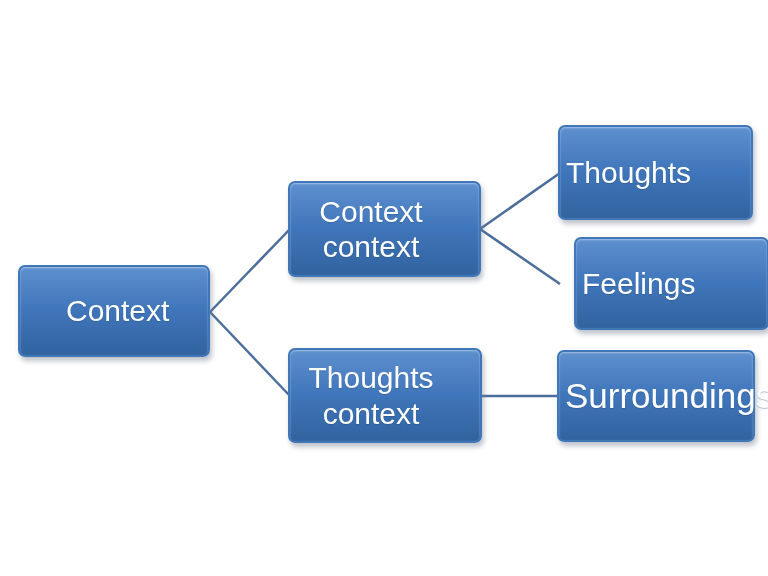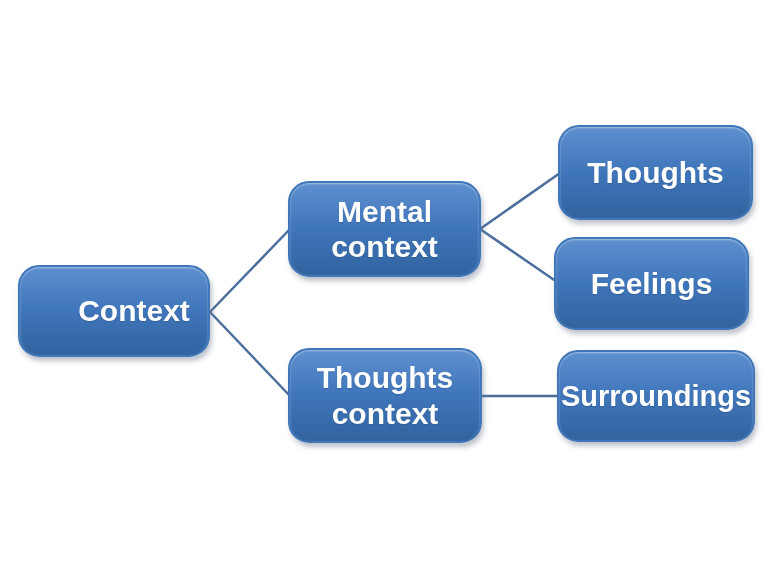--- a/index.html
+++ b/index.html
@@ -24,66 +24,64 @@
     z-index: 1;
   }
   .edges-svg line {
     stroke: #4b6e9c;
     stroke-width: 2.5;
   }
   .node {
     position: absolute;
     z-index: 2;
     box-sizing: border-box;
-    border-radius: 21px;
+    border-radius: 7px;
     background: linear-gradient(to bottom, #5e90cf 0%, #4076bb 48%, #31639f 100%);
     border: 2px solid #4077b8;
     box-shadow: 2px 4px 5px rgba(110, 120, 140, 0.45),
                 inset 0 1px 2px rgba(255, 255, 255, 0.45);
     color: #ffffff;
     display: flex;
     align-items: center;
-    justify-content: center;
     text-align: center;
     font-size: 30px;
     line-height: 1.18;
     white-space: pre-line;
-    font-weight: bold;
   }
   .node .label {
     padding: 0 6px;
     text-shadow: 0 1px 1px rgba(40, 70, 110, 0.35);
   }
   #node-context      { left: 18px;  top: 265px; width: 192px; height: 92px; padding-left: 40px; }
   #node-mental       { left: 288px; top: 181px; width: 193px; height: 96px; }
   #node-physical     { left: 288px; top: 348px; width: 194px; height: 95px; }
   #node-thoughts     { left: 558px; top: 125px; width: 195px; height: 95px; }
-  #node-feelings     { left: 554px; top: 237px; width: 195px; height: 93px; }
-  #node-surroundings { left: 557px; top: 350px; width: 198px; height: 92px; font-size: 29px; }
+  #node-feelings     { left: 574px; top: 237px; width: 195px; height: 93px; }
+  #node-surroundings { left: 557px; top: 350px; width: 198px; height: 92px; font-size: 35px; }
   #node-mental .label, #node-physical .label { max-width: 150px; }
 </style>
 </head>
 <body>
 
 <div class="canvas">
 
   <svg class="edges-svg" viewBox="0 0 768 576" xmlns="http://www.w3.org/2000/svg">
     <line x1="210" y1="312" x2="290" y2="229"></line>
     <line x1="210" y1="312" x2="290" y2="396"></line>
     <line x1="480" y1="229" x2="560" y2="173"></line>
     <line x1="480" y1="229" x2="560" y2="284"></line>
     <line x1="480" y1="396" x2="560" y2="396"></line>
   </svg>
 
   <div class="node" id="node-context">
     <span class="label">Context</span>
   </div>
 
   <div class="node" id="node-mental">
-    <span class="label">Mental context</span>
+    <span class="label">Context context</span>
   </div>
 
   <div class="node" id="node-physical">
     <span class="label">Thoughts context</span>
   </div>
 
   <div class="node" id="node-thoughts">
     <span class="label">Thoughts</span>
   </div>
 

